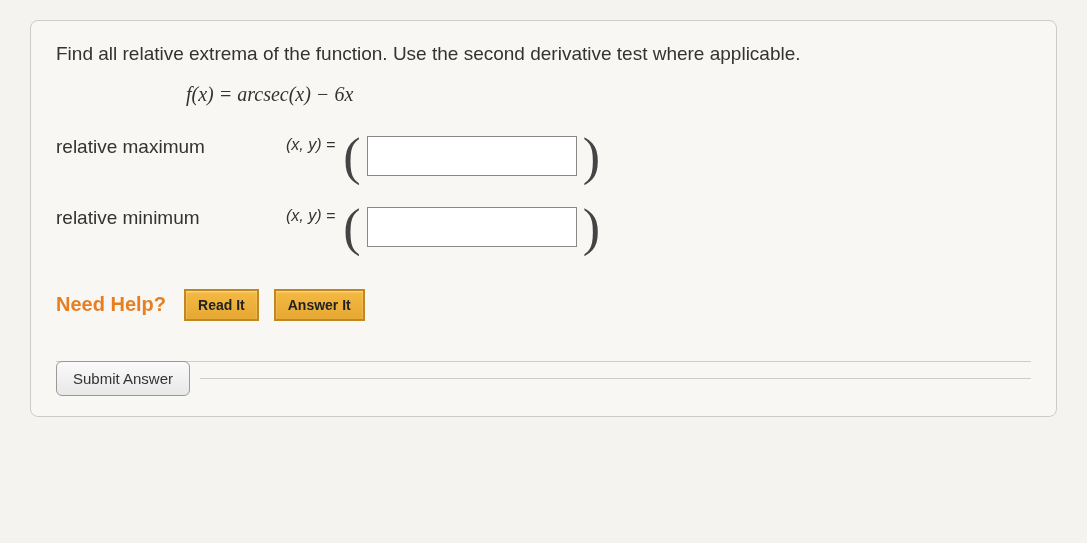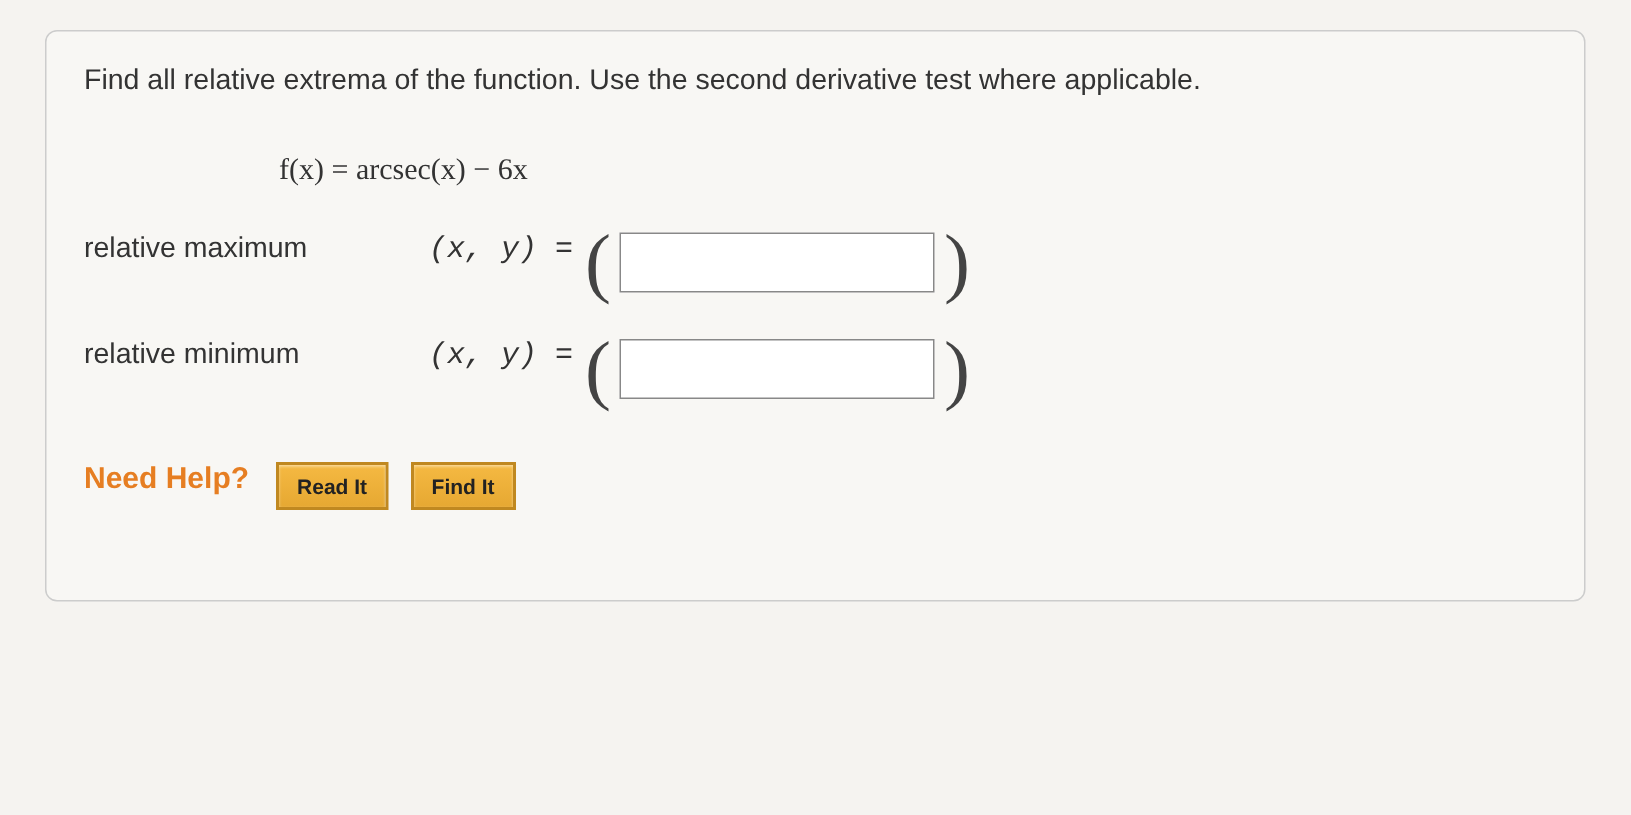--- a/index.html
+++ b/index.html
@@ -18,65 +18,66 @@
     .question-container {
       border: 1px solid #ccc;
       border-radius: 8px;
       padding: 20px 25px;
       background: #f8f7f4;
       position: relative;
     }
     .question-text {
       font-size: 19px;
       color: #333;
-      margin-bottom: 34px;
+      margin-bottom: 15px;
       line-height: 1.4;
     }
     .formula {
       font-size: 20px;
       color: #333;
       margin-left: 130px;
       margin-bottom: 30px;
+      font-style: italic;
       font-family: Georgia, serif;
     }
     .answer-row {
       display: flex;
       margin-bottom: 30px;
     }
     .answer-label {
       font-size: 19px;
       color: #333;
       width: 230px;
     }
     .xy-label {
-      font-size: 20px;
+      font-size: 16px;
       color: #333;
       font-style: italic;
-      font-family: Liberation Mono, monospace;
+      font-family: Liberation Sans, sans-serif;
       margin-right: 8px;
     }
     .paren {
       font-size: 52px;
       color: #444;
       font-family: Georgia, serif;
       line-height: 0.8;
       font-weight: 300;
     }
     .answer-input {
       width: 210px;
       height: 40px;
       border: 1px solid #888;
       background: #fff;
       font-size: 16px;
       padding: 0 8px;
       margin: 0 6px;
     }
     .help-section {
       display: flex;
-      align-items: flex-start;
+      align-items: center;
       margin-top: 40px;
       margin-bottom: 40px;
     }
     .help-label {
       font-size: 20px;
       font-weight: bold;
       color: #e67e22;
       margin-right: 18px;
     }
     .help-button {
@@ -135,16 +136,20 @@
     <span class="answer-label">relative minimum</span>
     <span class="xy-label">(x, y)  =</span>
     <span class="paren">(</span>
     <input type="text" class="answer-input" value="" style="">
     <span class="paren">)</span>
   </div>
 
   <div class="help-section">
     <span class="help-label">Need Help?</span>
     <button class="help-button">Read It</button>
-    <button class="help-button">Find It</button>
+    <button class="help-button">Answer It</button>
   </div>
 
+  <div class="submit-section">
+    <button class="submit-button">Submit Answer</button>
+    <div class="submit-divider"></div>
+  </div>
 </div>
 
 </body></html>

